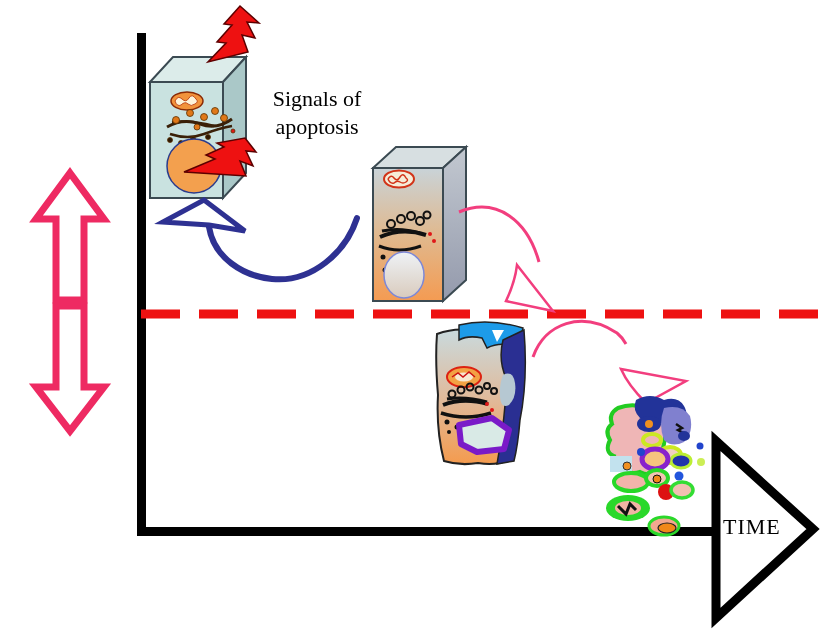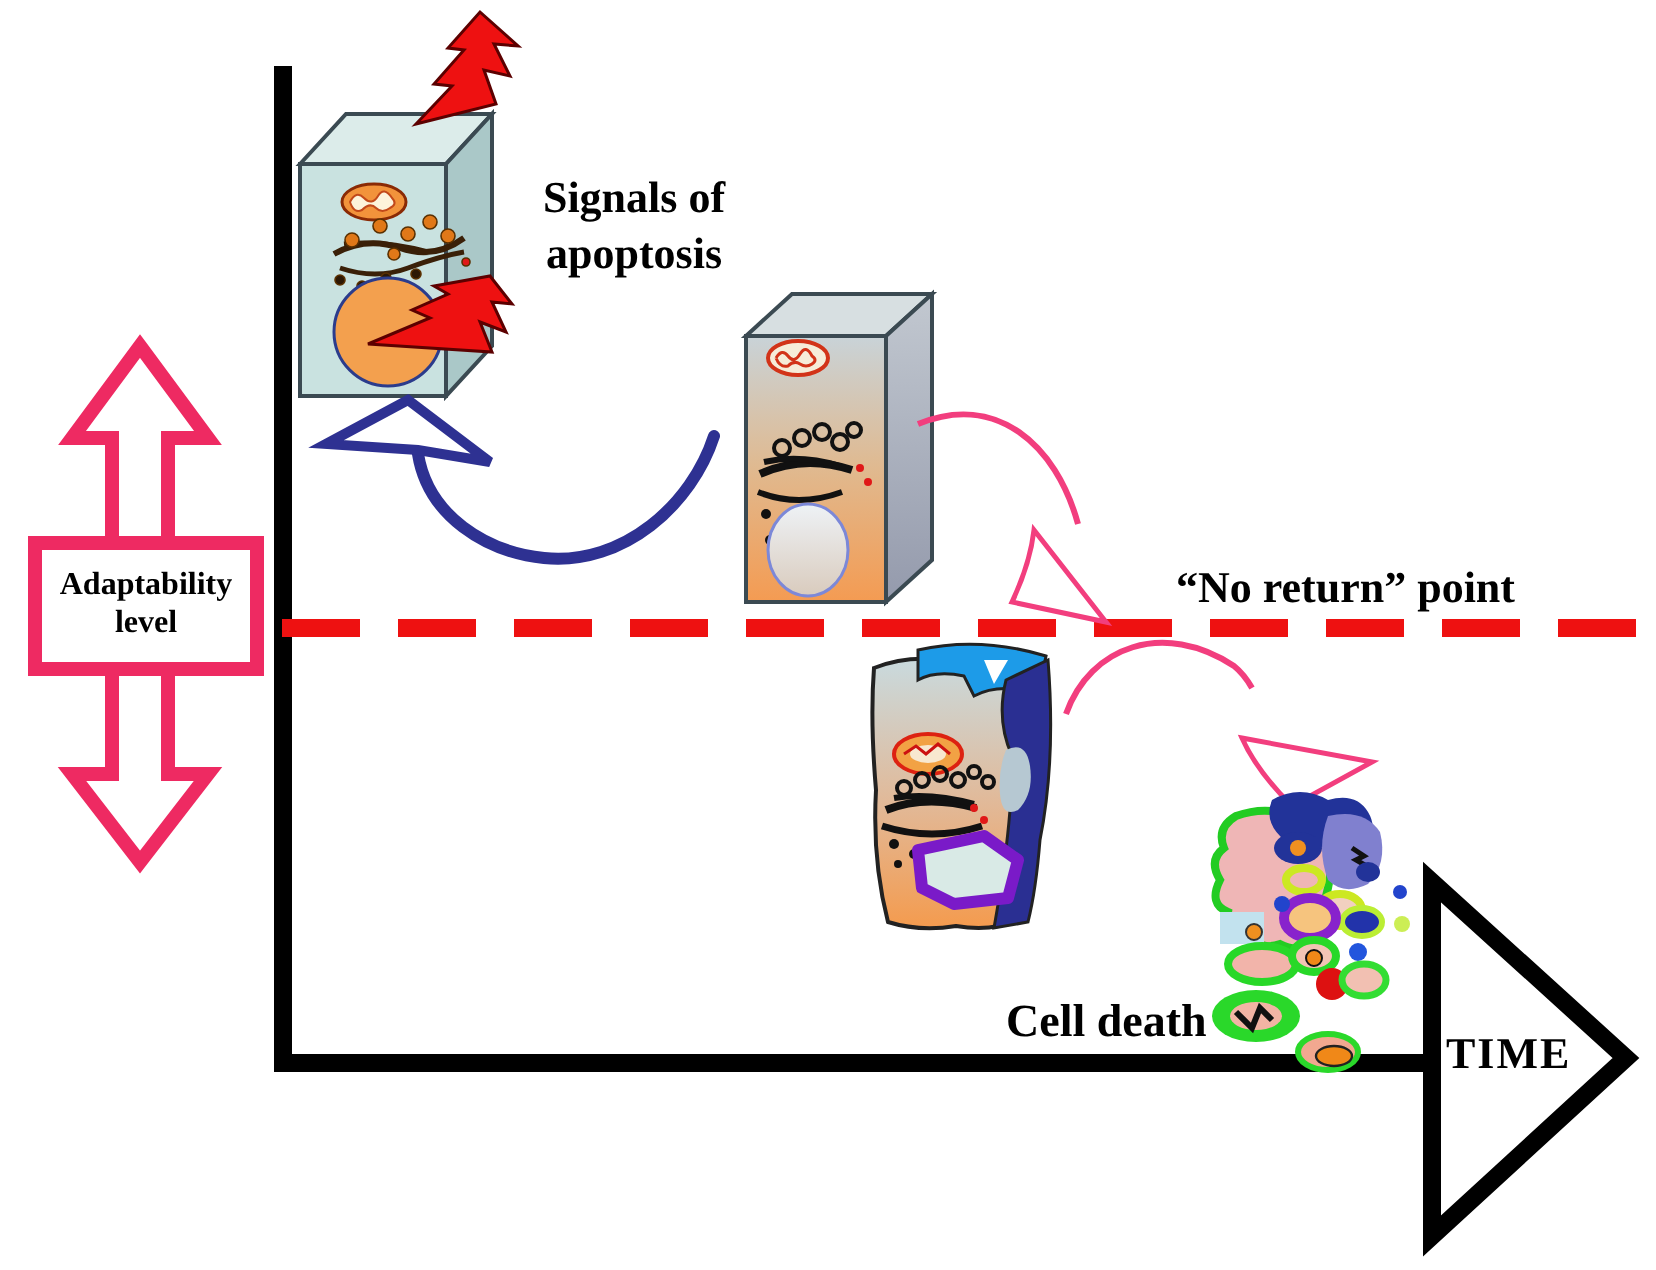--- a/index.html
+++ b/index.html
@@ -1,21 +1,21 @@
 <!DOCTYPE html>
 <html><head>
 <meta charset="utf-8">
 <style>
   html,body{margin:0;padding:0;background:#ffffff;}
   #stage{
     position:relative;width:828px;height:635px;background:#ffffff;overflow:hidden;
     font-family:"Liberation Serif","DejaVu Serif",serif;color:#000;
   }
   #art{position:absolute;left:0;top:0;z-index:1;}
-  .lbl{position:absolute;z-index:3;font-weight:bold;color:#000;white-space:pre-line;}
+  .lbl{position:absolute;z-index:3;font-weight:normal;color:#000;white-space:pre-line;}
   #lbl-signals{left:250px;top:85px;width:134px;font-size:22px;line-height:1.28;text-align:center;}
   #lbl-rescueby{left:228px;top:198px;width:114px;font-size:19px;line-height:1.26;text-align:center;}
   #lbl-noreturn{left:588px;top:281px;font-size:22px;white-space:nowrap;}
   #lbl-notpossible{left:236px;top:423px;font-size:21px;white-space:nowrap;}
   #lbl-celldeath{left:503px;top:498px;font-size:23px;white-space:nowrap;}
   #lbl-time{left:723px;top:514px;font-size:22px;white-space:nowrap;letter-spacing:1px;}
   #adaptability-box{
     position:absolute;z-index:2;left:14px;top:268px;width:104px;height:56px;
     border:7px solid #ee2a62;background:#ffffff;
     display:flex;align-items:center;justify-content:center;text-align:center;
@@ -193,24 +193,18 @@
       <path d="M618,506 l8,8 l4,-10 l6,6" fill="none" stroke="#111" stroke-width="3"></path>
       <ellipse cx="664" cy="526" rx="15" ry="9" fill="#f2a890" stroke="#2ad82a" stroke-width="3"></ellipse>
       <ellipse cx="667" cy="528" rx="9" ry="5" fill="#f08818" stroke="#222" stroke-width="1.2"></ellipse>
       <circle cx="700" cy="446" r="3.5" fill="#2244cc"></circle>
       <circle cx="701" cy="462" r="4" fill="#ccee55"></circle>
     </g>
 
     <polygon points="716,441 716,618 813,529" fill="#ffffff" stroke="#000" stroke-width="9" stroke-linejoin="miter"></polygon>
   </svg>
 
-  <div id="adaptability-box">
-    <span>Adaptability
-level</span>
-  </div>
 
   <div id="lbl-signals" class="lbl">Signals of
 apoptosis</div>
-  <div id="lbl-noreturn" class="lbl">“No return” point</div>
-  <div id="lbl-celldeath" class="lbl">Cell death</div>
   <div id="lbl-time" class="lbl">TIME</div>
 
 </div>
 
 </body></html>

